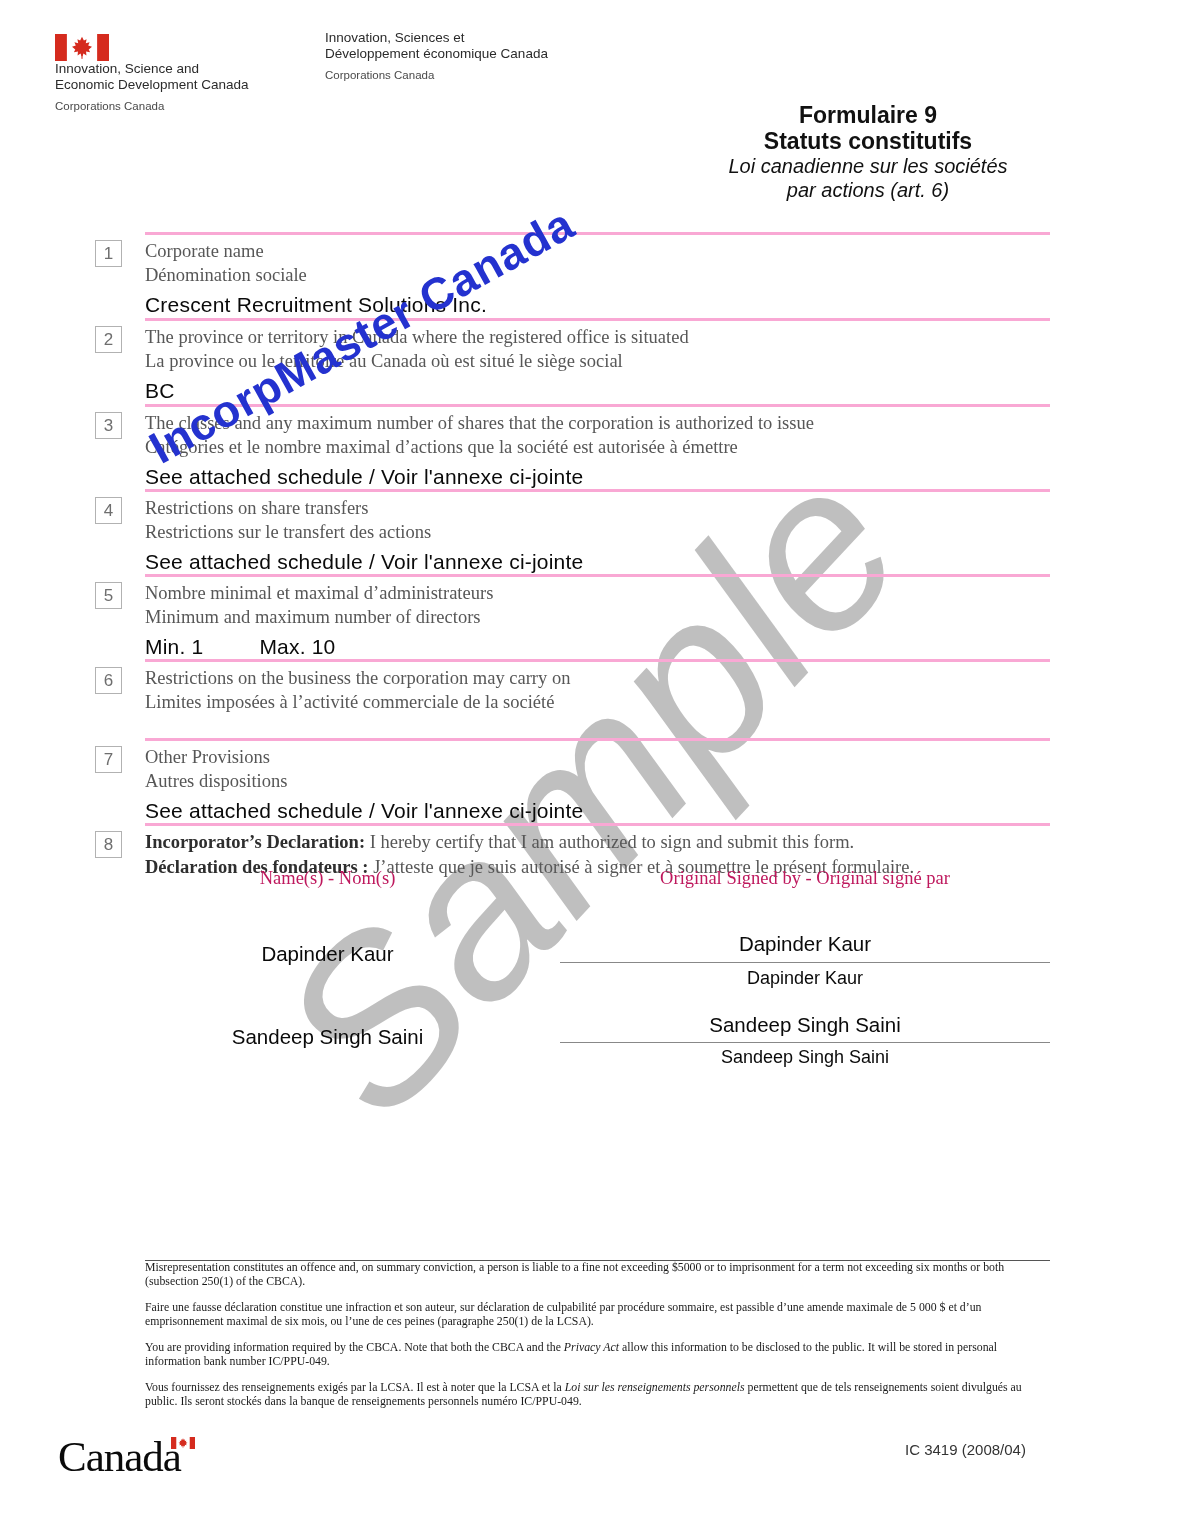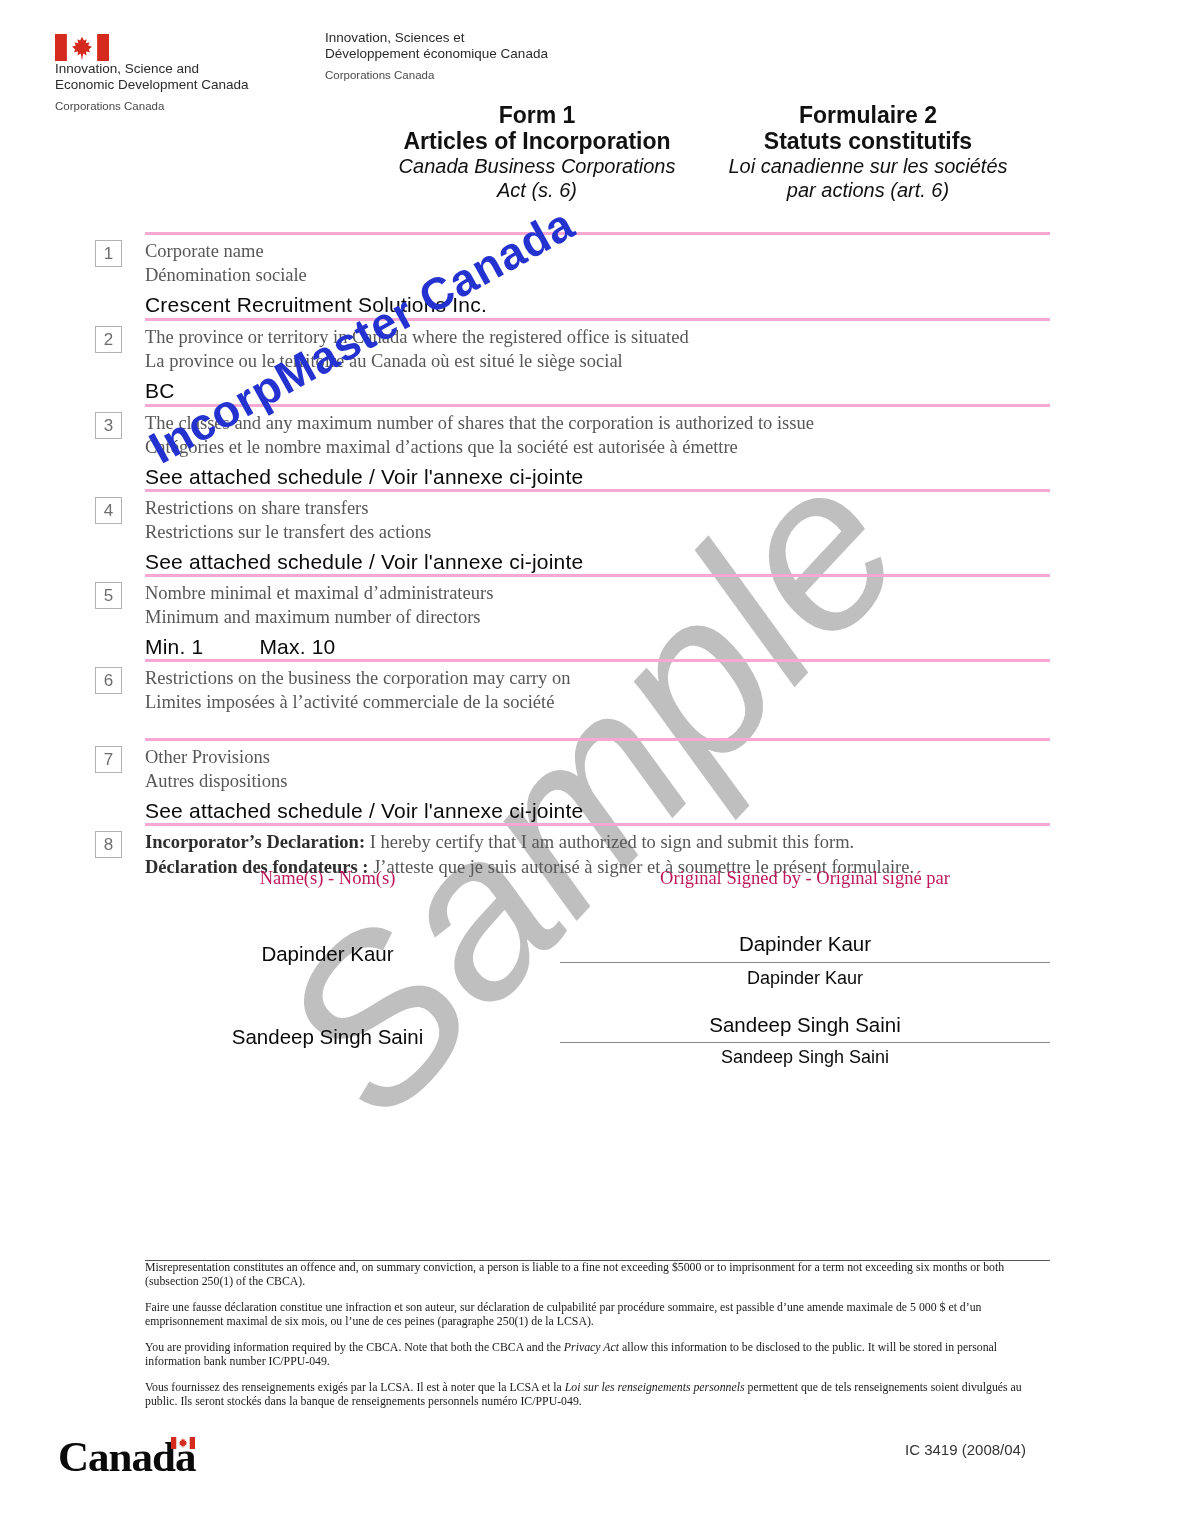--- a/index.html
+++ b/index.html
@@ -78,21 +78,21 @@
   }
   .legal p {
     font-family:"Liberation Serif", serif; font-size:11.8px; line-height:13.5px;
     color:#1a1a1a; margin-bottom:13px;
   }
   .legal em { font-style:italic; }
 
   
   .wordmark {
     position:absolute; left:58px; top:1432px; font-family:"Liberation Serif", serif;
-    font-size:43px; color:#0a0a0a; letter-spacing:-1px; z-index:1;font-weight:bold;
+    font-size:43px; color:#0a0a0a; letter-spacing:-1px; z-index:1;
   }
   .wordmark-flag { position:absolute; left:171px; top:1437px; width:24px; height:12px; z-index:2; }
   .doc-number { position:absolute; left:905px; top:1441px; font-size:15px; color:#333; z-index:1; }
 </style>
 </head>
 <body>
 
 <div class="page">
 
   <div class="wm-sample">Sample</div>
@@ -109,28 +109,22 @@
       <span>Economic Development Canada</span></div>
       <div class="agency-sub">Corporations Canada</div>
     </div>
   </div>
   <div class="agency-fr">
     <div class="agency-name"><span>Innovation, Sciences et</span><br>
     <span>Développement économique Canada</span></div>
     <div class="agency-sub">Corporations Canada</div>
   </div>
 
-  <div class="title-en">
-    <div class="t-bold">Form 1</div>
-    <div class="t-bold">Articles of Incorporation</div>
-    <div class="t-italic">Canada Business Corporations</div>
-    <div class="t-italic">Act (s. 6)</div>
-  </div>
   <div class="title-fr">
-    <div class="t-bold">Formulaire 2</div>
+    <div class="t-bold">Formulaire 9</div>
     <div class="t-bold">Statuts constitutifs</div>
     <div class="t-italic">Loi canadienne sur les sociétés</div>
     <div class="t-italic">par actions (art. 6)</div>
   </div>
 
   <div class="form">
 
     <div class="section" style="min-height:86px">
       <div class="numcol">
           <div class="numbox">1</div>

